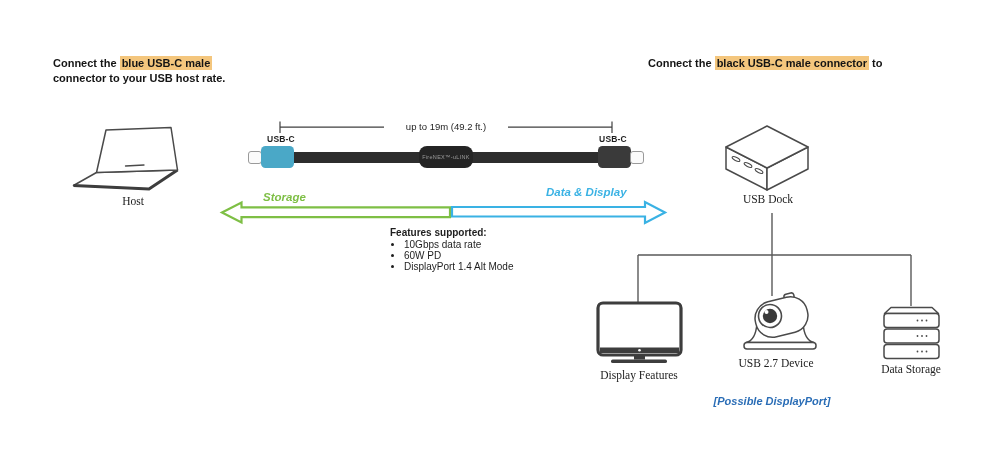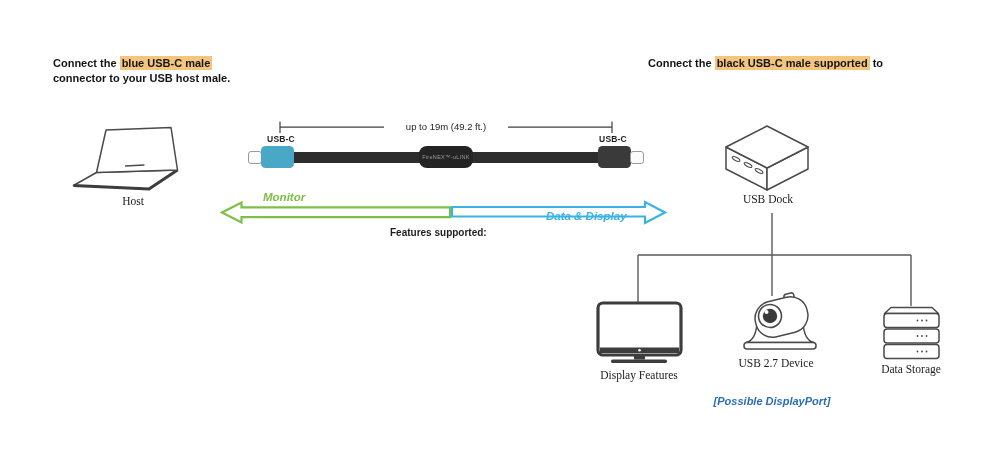--- a/index.html
+++ b/index.html
@@ -22,21 +22,21 @@
   .cable-bar{background:var(--cable);border-radius:2px;}
   .tip{background:#fbfbfb;border:1.2px solid #9a9a9a;border-radius:3px;box-sizing:border-box;}
   .conn{border-radius:4.5px;}
   .conn-blue{background:var(--connector-blue);}
   .conn-black{background:var(--connector-black);}
   .cable-bump{background:#242424;border-radius:8px;display:flex;align-items:center;justify-content:center;}
   .cable-bump span{font-size:5.5px;color:#9b9b9b;letter-spacing:.3px;white-space:nowrap;}
 
   .arrow-label{font-size:11.5px;font-weight:700;font-style:italic;white-space:nowrap;}
   .charging{color:var(--green);}
-  .datadisplay{color:var(--blue);margin-top:24px;}
+  .datadisplay{color:var(--blue);}
 
   .features{font-size:10px;color:#1e1e1e;}
   .features .features-title{font-weight:700;}
   .features ul{margin:2px 0 0 0;padding-left:14px;}
   .features li{line-height:10.8px;}
 
   .dev-label{font-size:11.5px;color:#222;font-family:Liberation Serif, serif;}
   .footnote{font-size:11px;font-weight:600;font-style:italic;color:var(--link-blue);}
 
   .art{stroke:var(--line);fill:#fff;stroke-width:1.5;stroke-linejoin:round;stroke-linecap:round;}
@@ -120,45 +120,50 @@
           <circle cx="926.5" cy="336" r="0.9"></circle>
         <circle cx="917.5" cy="351.5" r="0.9"></circle>
           <circle cx="922" cy="351.5" r="0.9"></circle>
           <circle cx="926.5" cy="351.5" r="0.9"></circle>
       </g>
     </g>
   </svg>
 
   <div class="abs instr" style="left:53px;top:56px">
     <span>Connect the </span><span class="hl">blue USB-C male</span><br>
-    <span>connector to your USB host male.</span>
+    <span>connector to your USB host rate.</span>
   </div>
 
   <div class="abs instr" style="left:648px;top:56px">
-    <span>Connect the </span><span class="hl">black USB-C male supported</span><span> to</span><br>
+    <span>Connect the </span><span class="hl">black USB-C male connector</span><span> to</span><br>
   </div>
 
   <div class="abs dim-label ctr" style="left:446px;top:121px">up to 19m (49.2 ft.)</div>
   <div class="abs usbc-label ctr" style="left:281px;top:133.5px">USB-C</div>
   <div class="abs usbc-label ctr" style="left:613px;top:133.5px">USB-C</div>
 
   <div class="abs cable-bar" style="left:262px;top:152px;width:370px;height:10.5px"></div>
   <div class="abs tip" style="left:248px;top:150.5px;width:14px;height:13px"></div>
   <div class="abs conn conn-blue" style="left:261px;top:146px;width:33px;height:21.5px"></div>
   <div class="abs conn conn-black" style="left:598px;top:146px;width:33px;height:21.5px"></div>
   <div class="abs tip" style="left:629.5px;top:150.5px;width:14px;height:13px"></div>
   <div class="abs cable-bump" style="left:419px;top:145.5px;width:54px;height:22.5px">
     <span>FireNEX™-uLINK</span>
   </div>
 
-  <div class="abs arrow-label charging" style="left:263px;top:191px">Monitor</div>
+  <div class="abs arrow-label charging" style="left:263px;top:191px">Storage</div>
   <div class="abs arrow-label datadisplay" style="left:546px;top:186px">Data &amp; Display</div>
 
   <div class="abs features" style="left:390px;top:227px">
     <div class="features-title">Features supported:</div>
+    <ul>
+      <li>10Gbps data rate</li>
+      <li>60W PD</li>
+      <li>DisplayPort 1.4 Alt Mode</li>
+    </ul>
   </div>
 
   <div class="abs dev-label ctr" style="left:133px;top:195px">Host</div>
   <div class="abs dev-label ctr" style="left:768px;top:193px">USB Dock</div>
   <div class="abs dev-label ctr" style="left:639px;top:369px">Display Features</div>
   <div class="abs dev-label ctr" style="left:776px;top:357px">USB 2.7 Device</div>
   <div class="abs dev-label ctr" style="left:911px;top:363px">Data Storage</div>
 
   <div class="abs footnote ctr" style="left:772px;top:395px">[Possible DisplayPort]</div>
 

